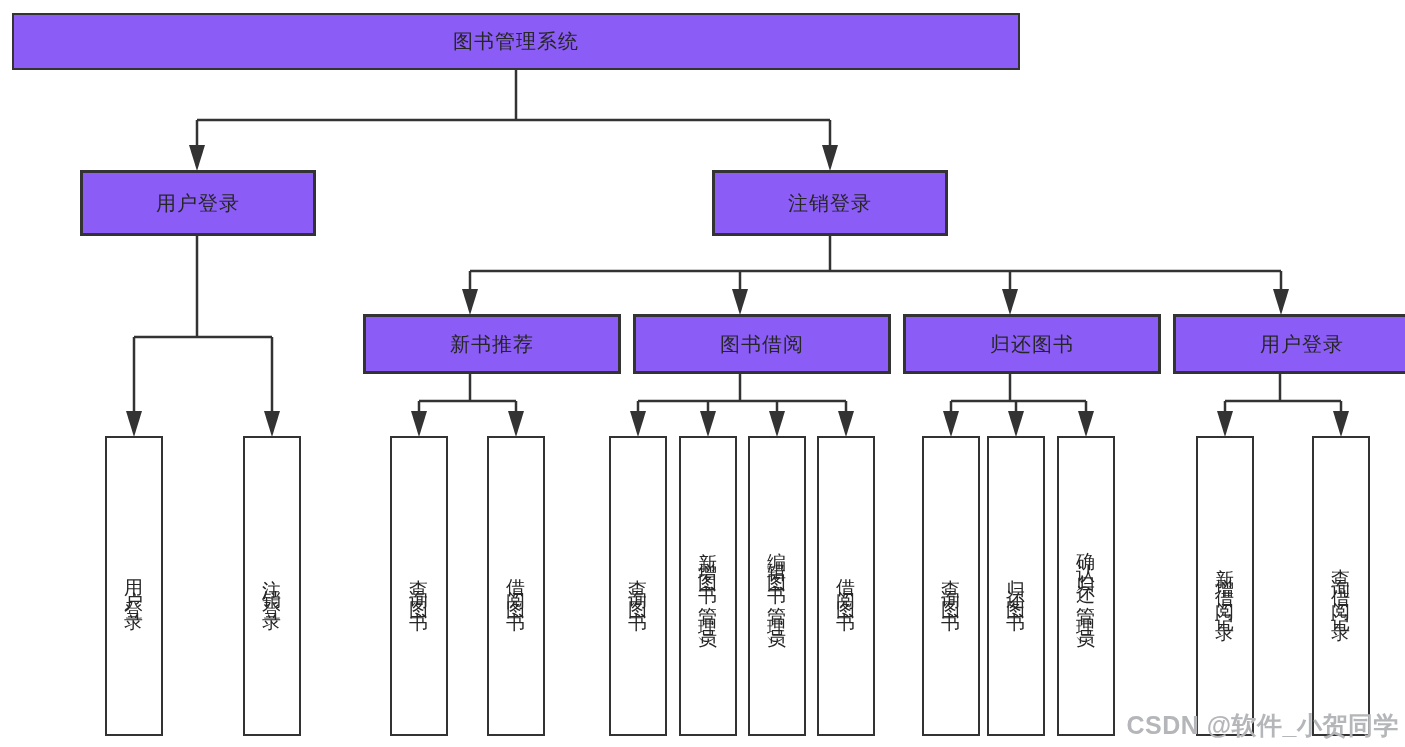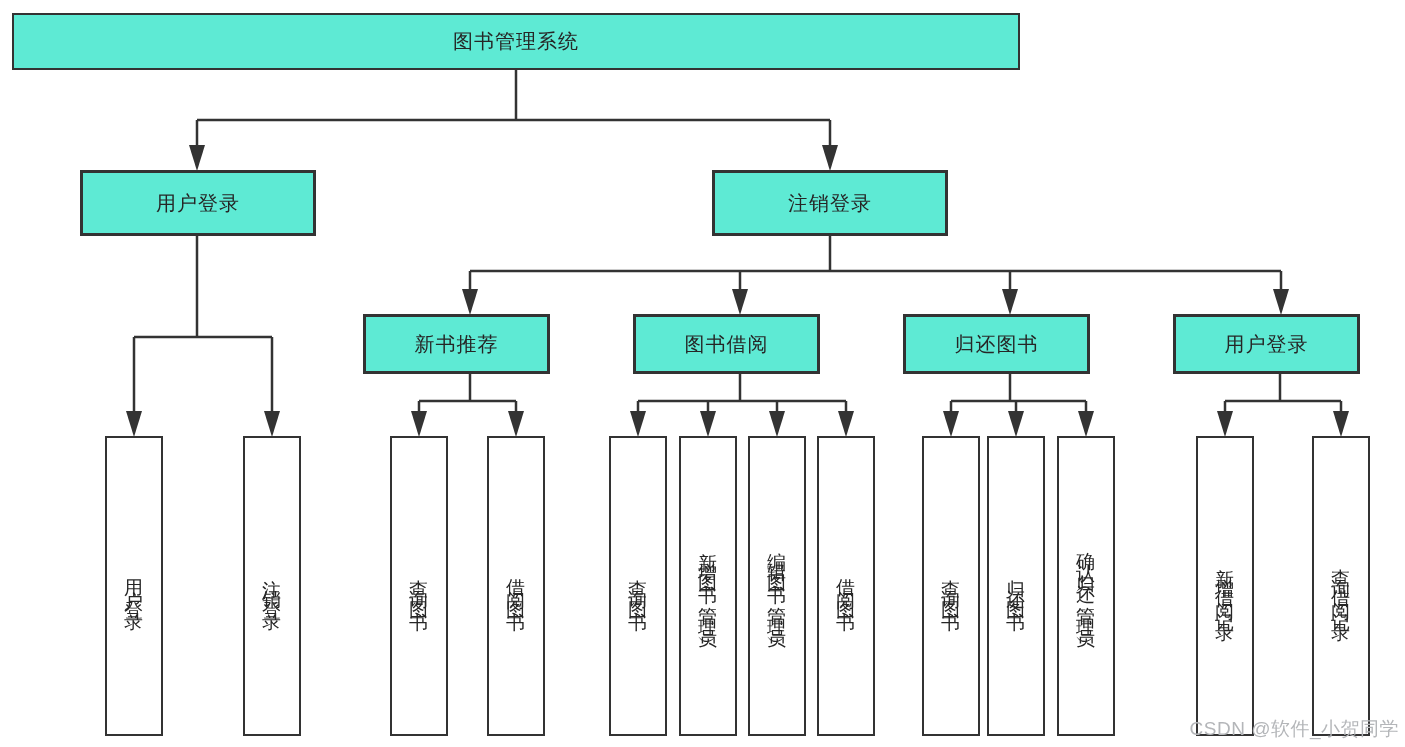--- a/index.html
+++ b/index.html
@@ -16,40 +16,40 @@
     overflow: hidden;
   }
   .connectors {
     position: absolute;
     left: 0; top: 0;
     width: 1405px;
     height: 747px;
   }
   .box {
     position: absolute;
-    background: #5eead4;
+    background: #8b5cf6;
     border: 3px solid #333333;
     box-sizing: border-box;
     display: flex;
     align-items: center;
     justify-content: center;
     color: #262626;
     font-size: 20px;
     letter-spacing: 1px;
     white-space: nowrap;
   }
   .root-box {
     left: 12px; top: 13px;
     width: 1008px; height: 57px;
     border-width: 2px;
   }
   .l2-box { top: 170px; width: 236px; height: 66px; }
   .l2-user { left: 80px; }
   .l2-book { left: 712px; }
-  .l3-box { top: 314px; width: 187px; height: 60px; }
+  .l3-box { top: 314px; width: 258px; height: 60px; }
   .leaf {
     position: absolute;
     top: 436px;
     width: 58px; height: 300px;
     background: #ffffff;
     border: 2px solid #333333;
     box-sizing: border-box;
     display: flex;
     align-items: center;
     justify-content: center;
@@ -59,25 +59,26 @@
     text-orientation: mixed;
     font-size: 19px;
     letter-spacing: 11px;
     color: #262626;
     line-height: 1;
   }
   .watermark {
     position: absolute;
     right: 6px;
     bottom: 5px;
-    font-size: 19px;
+    font-size: 25px;
     color: #b4b6b9;
     letter-spacing: 0.5px;
     z-index: 5;
     white-space: nowrap;
+    font-weight: bold;
   }
 </style>
 </head>
 <body>
 
 <div class="canvas">
 
   <svg class="connectors" viewBox="0 0 1405 747" fill="none" stroke="#333333" stroke-width="2.5">
 
     <g>

